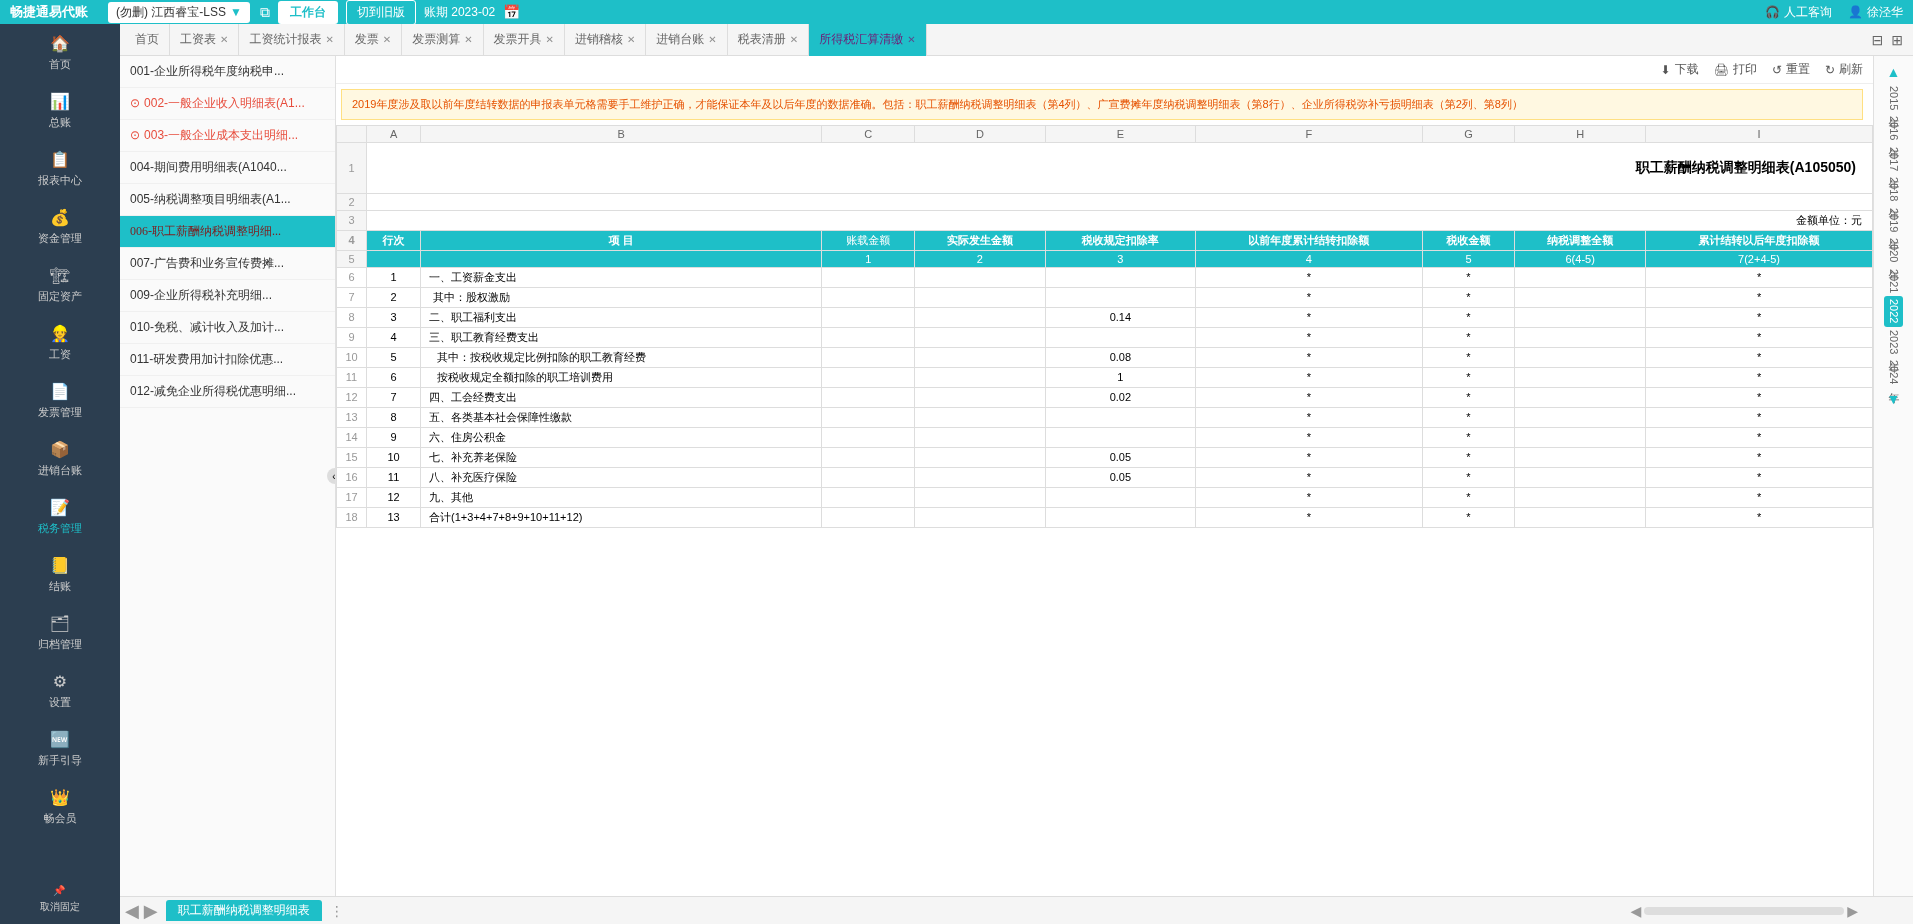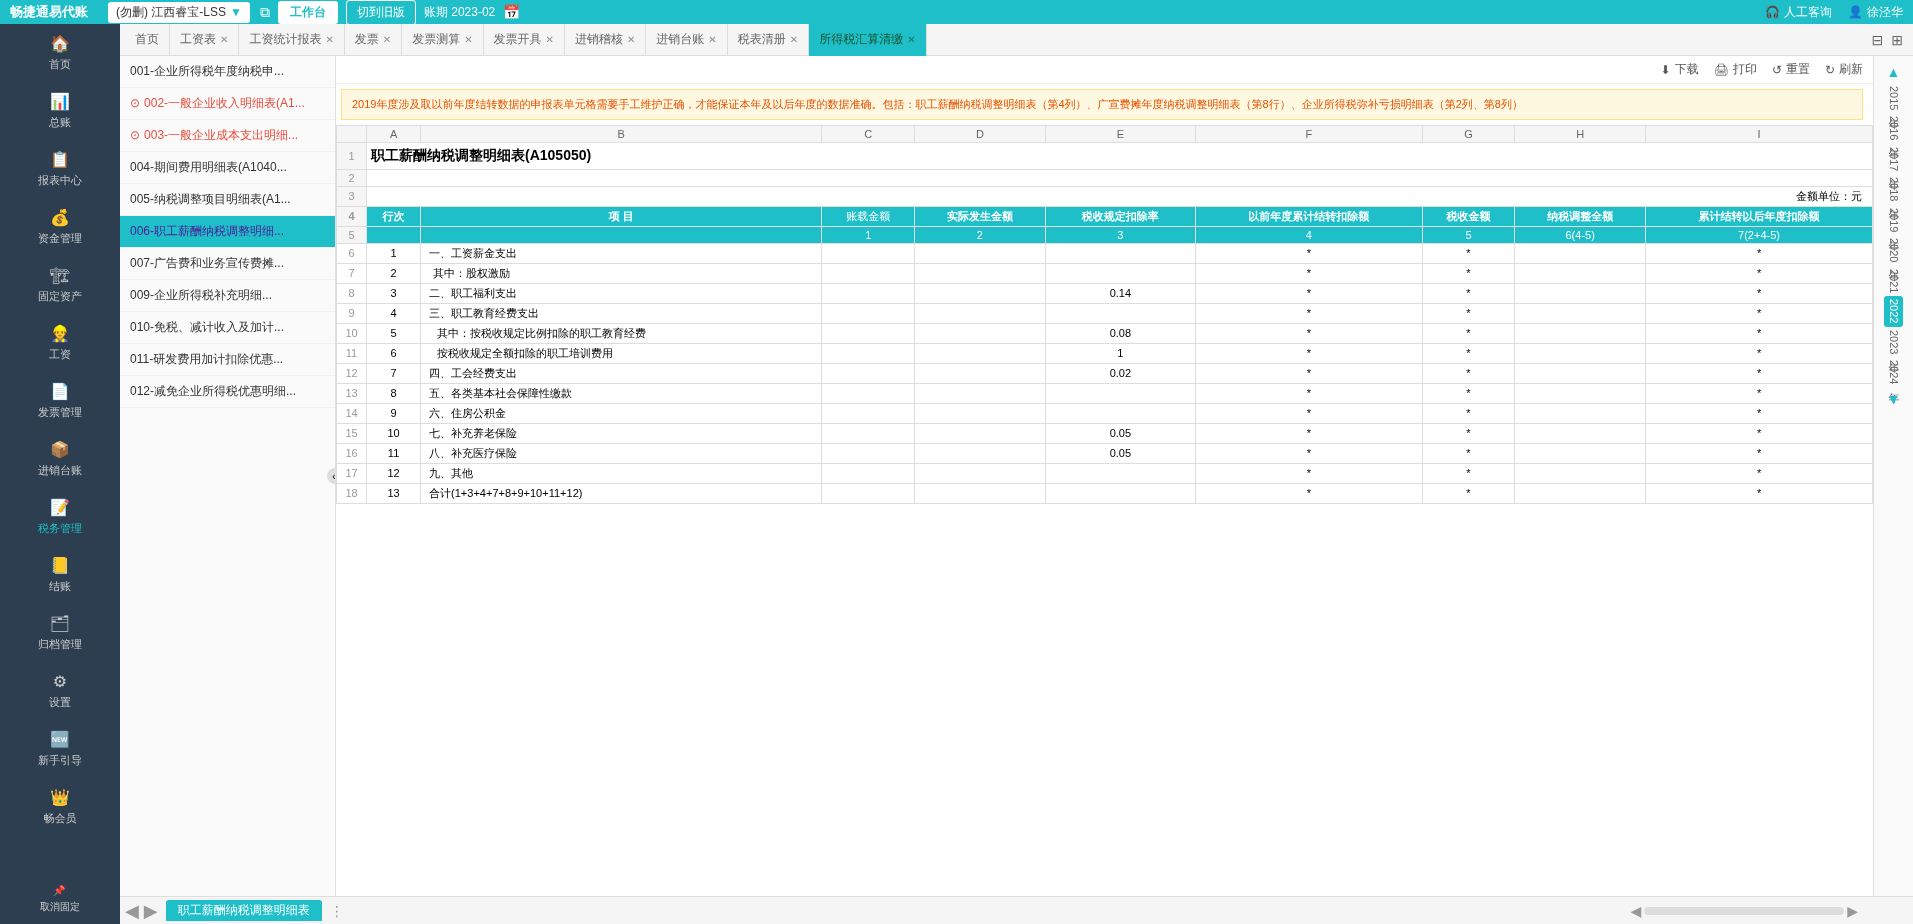--- a/index.html
+++ b/index.html
@@ -24,31 +24,31 @@
     .sidebar-item.active { color: #1ebfc8; }
     .sidebar-item .icon { font-size: 16px; }
     .sidebar-bottom { margin-top: auto; }
 
     
     .content-area { flex: 1; display: flex; flex-direction: column; overflow: hidden; background: white; }
 
     
     .tab-bar { display: flex; align-items: center; background: #f5f5f5; border-bottom: 1px solid #ddd; flex-shrink: 0; padding: 0 5px; height: 32px; }
     .tab-item { padding: 0 10px; height: 32px; display: flex; align-items: center; cursor: pointer; font-size: 12px; color: #666; border-right: 1px solid #ddd; white-space: nowrap; gap: 4px; }
-    .tab-item.active { background: #1ebfc8; color: #14532d; }
+    .tab-item.active { background: #1ebfc8; color: #701a75; }
     .tab-close { font-size: 10px; cursor: pointer; opacity: 0.7; }
     .tab-bar-end { margin-left: auto; display: flex; align-items: center; gap: 8px; padding-right: 5px; font-size: 14px; color: #666; cursor: pointer; }
 
     
     .page-content { flex: 1; display: flex; overflow: hidden; }
 
     
     .left-panel { width: 216px; flex-shrink: 0; border-right: 1px solid #e0e0e0; overflow-y: auto; background: #fafafa; }
     .left-panel-item { padding: 7px 10px; cursor: pointer; font-size: 12px; color: #333; border-bottom: 1px solid #f0f0f0; }
-    .left-panel-item.active { background: #1ebfc8; color: #4c1d95; }
+    .left-panel-item.active { background: #1ebfc8; color: #7f1d1d; font-family: Liberation Serif, serif; }
     .left-panel-item.error { color: #e74c3c; }
     .left-panel-item .error-icon { color: #e74c3c; margin-right: 4px; }
 
     
     .right-panel { flex: 1; display: flex; flex-direction: column; overflow: hidden; position: relative; }
 
     
     .year-sidebar { position: absolute; right: 0; top: 0; bottom: 0; width: 40px; display: flex; flex-direction: column; align-items: center; padding: 5px 0; background: #fafafa; border-left: 1px solid #e0e0e0; z-index: 10; }
     .year-btn { font-size: 11px; color: #666; cursor: pointer; padding: 3px 2px; text-align: center; writing-mode: vertical-rl; }
     .year-btn.active { background: #1ebfc8; color: white; border-radius: 3px; }
@@ -279,21 +279,21 @@
                 <th class="col-header">F</th>
                 <th class="col-header">G</th>
                 <th class="col-header">H</th>
                 <th class="col-header">I</th>
               </tr>
             </thead>
             <tbody>
 
               <tr>
                 <td class="row-num">1</td>
-                <td colspan="9" style="text-align:left;font-size:14px;font-weight:bold;padding:4px;">职工薪酬纳税调整明细表(A105050)</td>
+                <td colspan="9" style="text-align:right;font-size:14px;font-weight:bold;padding:16px;">职工薪酬纳税调整明细表(A105050)</td>
               </tr>
 
               <tr>
                 <td class="row-num">2</td>
                 <td colspan="9"></td>
               </tr>
 
               <tr>
                 <td class="row-num">3</td>
                 <td colspan="9" style="text-align:right;padding-right:10px;font-size:11px;">金额单位：元</td>

